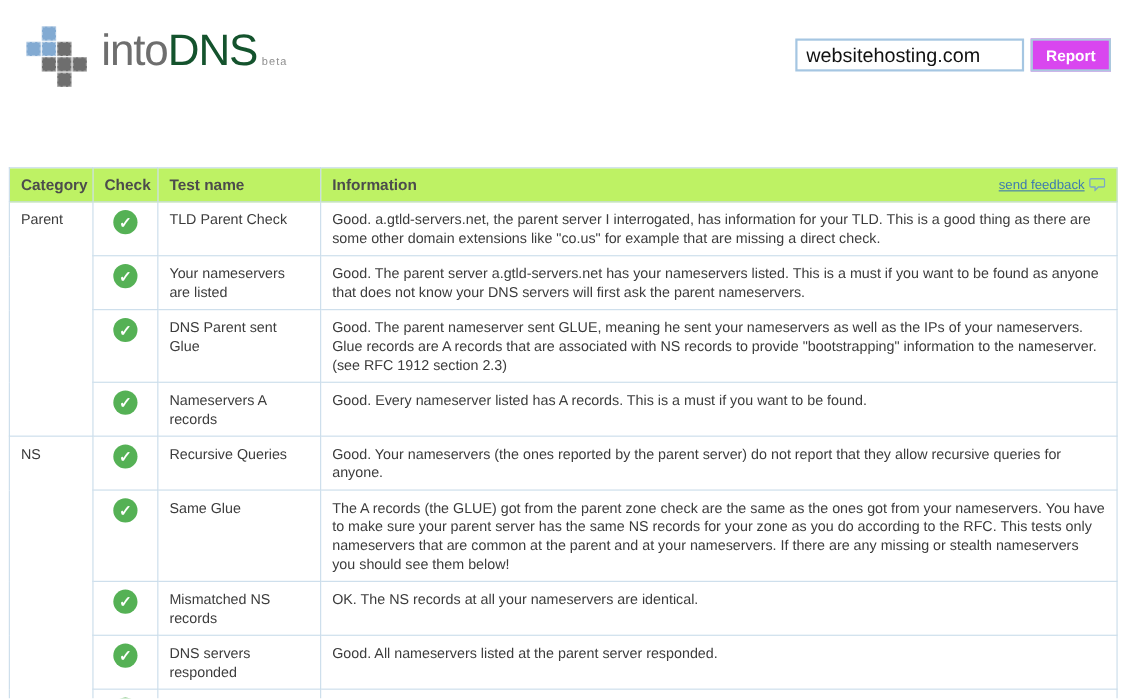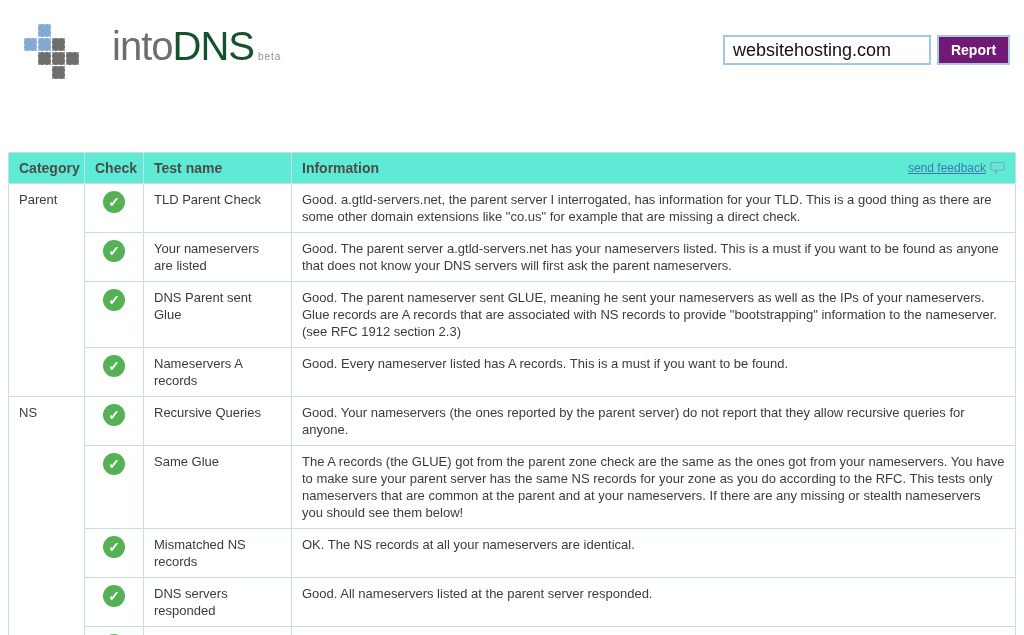--- a/index.html
+++ b/index.html
@@ -11,40 +11,40 @@
   .logo { position: absolute; left: 24px; top: 24px; display: flex; align-items: center; }
   .logoicon { position: relative; width: 56px; height: 56px; display: grid;
               grid-template-rows: repeat(4,14px); grid-template-columns: repeat(4,14px); }
   .logoicon .cell { width: 13px; height: 13px; border: 1px dashed rgba(255,255,255,0.35); }
   .cell.b { background: #82aad2; }
   .cell.g { background: #6e6e6e; }
   .c-r1c2 { grid-area: 1/2; } .c-r2c1 { grid-area: 2/1; } .c-r2c2 { grid-area: 2/2; }
   .c-r2c3 { grid-area: 2/3; } .c-r3c2 { grid-area: 3/2; } .c-r3c3 { grid-area: 3/3; }
   .c-r3c4 { grid-area: 3/4; } .c-r4c3 { grid-area: 4/3; }
   .logotext { margin-left: 12px; font-size: 40px; letter-spacing: -1px; position: relative; top: -6px; }
-  .logotext .into { color: #6e6e6e; margin-left: 20px; }
+  .logotext .into { color: #6e6e6e; }
   .logotext .dns  { color: #14532d; }
   .logotext .beta { font-size: 10px; color: #8f8f8f; letter-spacing: 1px; margin-left: 4px; }
 
   .searchbar { position: absolute; top: 35px; right: 14px; display: flex; align-items: stretch; }
   .domain-input { width: 208px; height: 30px; border: 2px solid #a5c6e2; font-size: 18px;
                   padding: 0 8px; color: #111; font-family: "Liberation Sans", sans-serif; }
-  .report-btn { width: 73px; height: 30px; margin-left: 6px; background: #701a75;
+  .report-btn { width: 73px; height: 30px; margin-left: 6px; background: #d946ef;
                 border: 2px solid #abc8de; color: #ffffff; font-weight: bold; font-size: 14px;
                 font-family: "Liberation Sans", sans-serif; cursor: pointer; }
 
   
   table.results { position: absolute; left: 8px; top: 152px; width: 1008px;
                   border-collapse: collapse; table-layout: fixed;
                   border: 1px solid #b9d2e2; }
   col.c-cat  { width: 76px; }
   col.c-stat { width: 59px; }
   col.c-test { width: 148px; }
   th, td { border: 1px solid #c9dcea; vertical-align: top; text-align: left; }
-  thead th { background: #5eead4; color: #4c4c4c; font-size: 14px; font-weight: bold;
+  thead th { background: #bef264; color: #4c4c4c; font-size: 14px; font-weight: bold;
              padding: 7px 10px; height: 30px; }
   tbody td { font-size: 13px; color: #3c3c3c; line-height: 17px; padding: 7px 10px; }
   td.status { text-align: center; padding-top: 7px; }
   .check { display: inline-block; width: 22px; height: 22px; border-radius: 50%;
            background: #55b155; color: #fff; font-size: 14px; font-weight: bold;
            line-height: 22px; text-align: center; }
   .info-head { display: flex; justify-content: space-between; align-items: center; }
   .feedback { font-size: 12px; font-weight: normal; color: #3e7bb0; text-decoration: underline;
               display: inline-flex; align-items: flex-start; gap: 4px; cursor: pointer; }
   .feedback svg { flex: 0 0 auto; }

